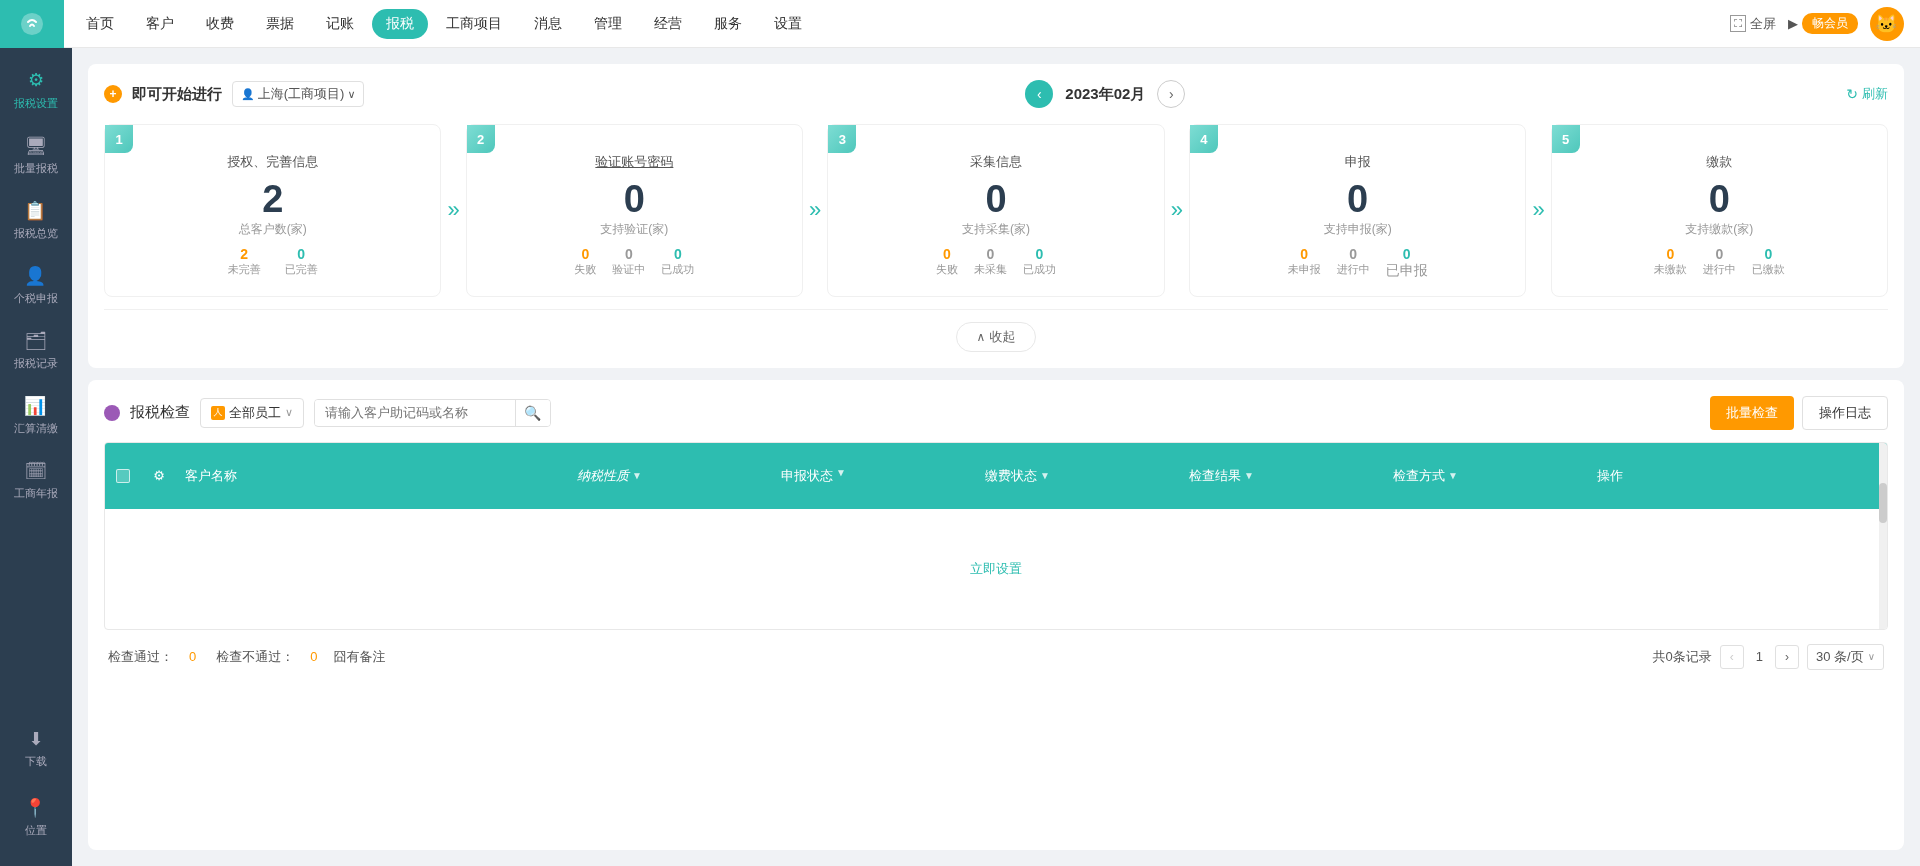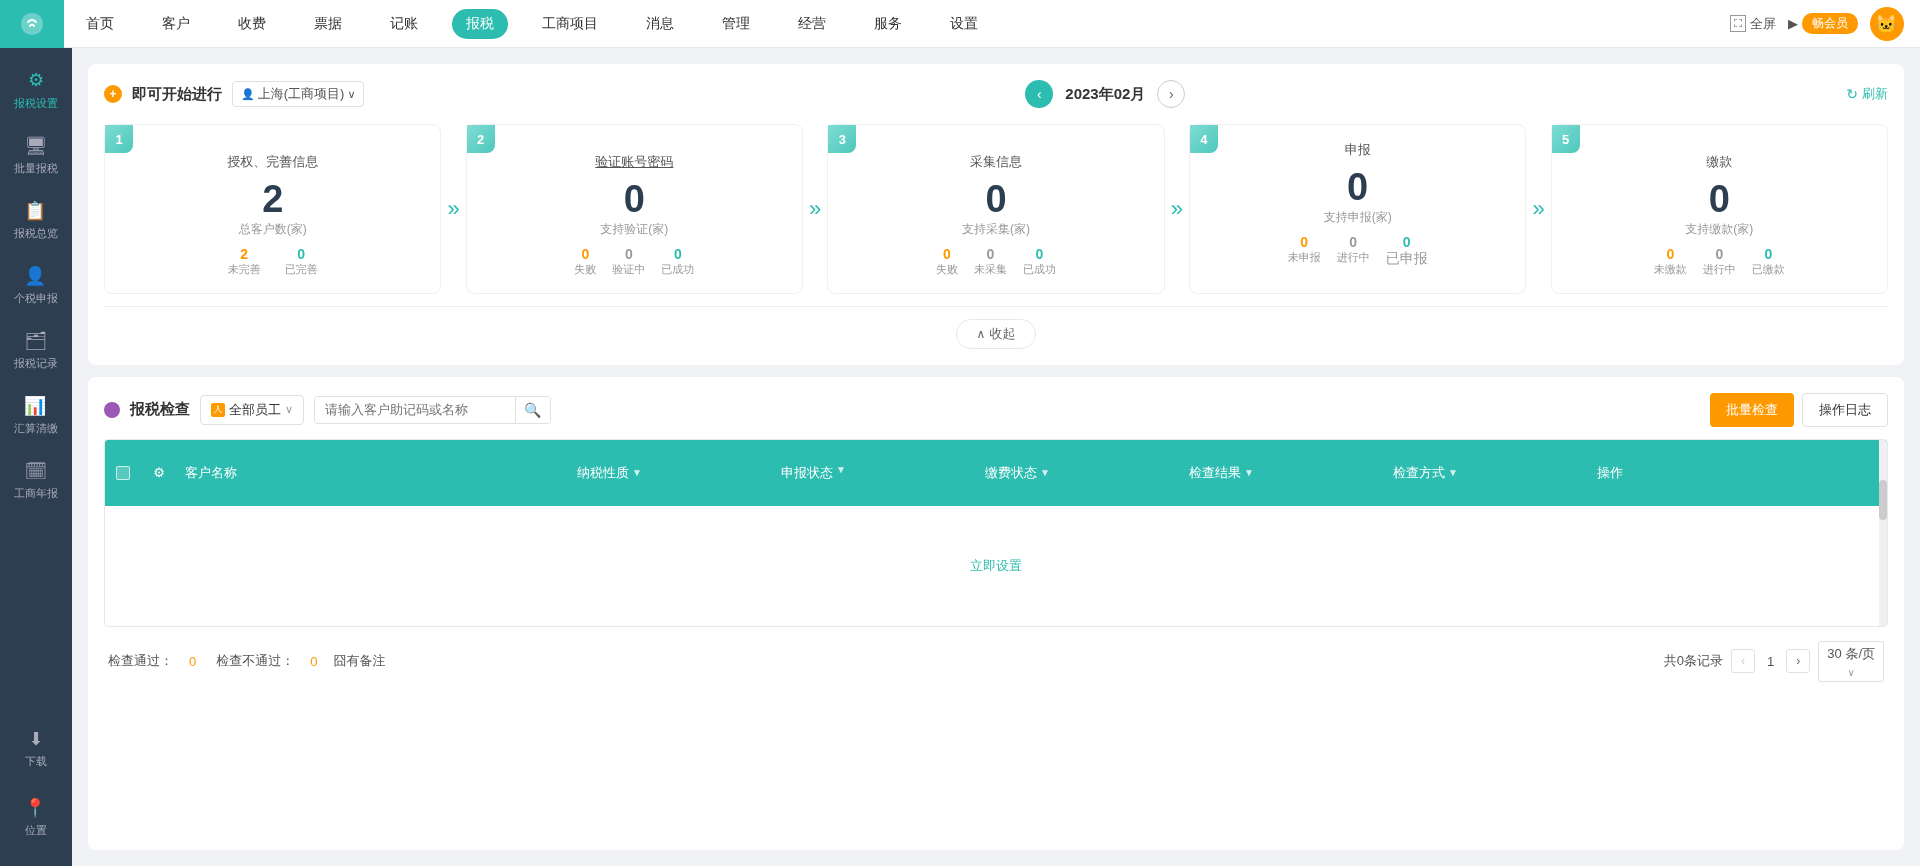--- a/index.html
+++ b/index.html
@@ -12,21 +12,21 @@
 </head>
 <body>
 
 <div style="display:flex; align-items:center; background:#fff; height:48px; border-bottom:1px solid #e8e8e8; flex-shrink:0;">
   <div style="width:64px; height:48px; background:#2dbdb0; display:flex; align-items:center; justify-content:center; flex-shrink:0;">
     <svg width="32" height="32" viewBox="0 0 32 32" fill="none">
       <path d="M8 8 Q16 2 24 8 Q30 16 24 24 Q16 30 8 24 Q2 16 8 8Z" fill="#fff" opacity="0.3"></path>
       <path d="M12 14 Q16 10 20 14 M14 18 Q16 15 18 18" stroke="#fff" stroke-width="2" fill="none" stroke-linecap="round"></path>
     </svg>
   </div>
-  <nav style="display:flex; align-items:center; gap:20px; padding:0 8px; flex:1;">
+  <nav style="display:flex; align-items:center; gap:4px; padding:0 8px; flex:1;">
     <div class="nav-item">首页</div>
     <div class="nav-item">客户</div>
     <div class="nav-item">收费</div>
     <div class="nav-item">票据</div>
     <div class="nav-item">记账</div>
     <div class="nav-item active">报税</div>
     <div class="nav-item">工商项目</div>
     <div class="nav-item">消息</div>
     <div class="nav-item">管理</div>
     <div class="nav-item">经营</div>
@@ -176,21 +176,21 @@
               <span style="font-size:14px; font-weight:bold; color:#2dbdb0;">0</span>
               <span style="font-size:11px; color:#999;">已成功</span>
             </div>
           </div>
         </div>
 
         <div style="display:flex; align-items:center; padding:0 6px; color:#2dbdb0; font-size:22px;">»</div>
 
         <div style="flex:1; border:1px solid #f0f0f0; border-radius:8px; padding:16px 12px; text-align:center; position:relative;">
           <div style="position:absolute; top:0; left:0; width:28px; height:28px; background:linear-gradient(135deg,#7eddd4,#4ec7bb); color:#fff; border-radius:0 0 8px 0; display:flex; align-items:center; justify-content:center; font-size:13px; font-weight:bold;">4</div>
-          <div style="font-size:13px; color:#555; margin-bottom:8px;">申报</div>
+          <div style="font-size:13px; color:#555; margin-top:12px; margin-bottom:8px;">申报</div>
           <div style="font-size:38px; font-weight:bold; color:#2c3e50; line-height:1.1;">0</div>
           <div style="font-size:12px; color:#999; margin-bottom:8px;">支持申报(家)</div>
           <div style="display:flex; justify-content:center; gap:16px; margin-top:6px;">
             <div style="display:flex; flex-direction:column; align-items:center;">
               <span style="font-size:14px; font-weight:bold; color:#ff9900;">0</span>
               <span style="font-size:11px; color:#999;">未申报</span>
             </div>
             <div style="display:flex; flex-direction:column; align-items:center;">
               <span style="font-size:14px; font-weight:bold; color:#999;">0</span>
               <span style="font-size:11px; color:#999;">进行中</span>
@@ -233,21 +233,21 @@
           <span style="font-size:12px;">∧</span>
           <span>收起</span>
         </div>
       </div>
     </div>
 
     <div style="background:#fff; border-radius:8px; padding:16px; flex:1;">
 
       <div style="display:flex; align-items:center; gap:10px; margin-bottom:12px;">
         <div style="width:16px; height:16px; border-radius:50%; background:#9b59b6;"></div>
-        <span style="font-size:15px; font-weight:bold; color:#333;">报税检查</span>
+        <span style="font-size:15px; font-weight:normal; color:#333;">报税检查</span>
         <div style="display:flex; align-items:center; gap:4px; padding:5px 10px; border:1px solid #e0e0e0; border-radius:4px; cursor:pointer; font-size:13px; color:#333; background:#fff;">
           <span style="width:14px; height:14px; background:#ff9900; border-radius:2px; display:flex; align-items:center; justify-content:center; color:#fff; font-size:9px; line-height:1;">人</span>
           <span>全部员工</span>
           <span style="font-size:11px; color:#999;">∨</span>
         </div>
         <div style="display:flex; align-items:center; border:1px solid #e0e0e0; border-radius:4px; overflow:hidden;">
           <input type="text" style="border: none; outline: none; padding: 5px 10px; font-size: 13px; width: 200px; color: rgb(153, 153, 153);" placeholder="请输入客户助记码或名称">
           <div style="padding:5px 8px; background:#fff; border:none; border-left:1px solid #e0e0e0; cursor:pointer; color:#666; font-size:14px;">🔍</div>
         </div>
         <div style="margin-left:auto; display:flex; gap:8px;">
@@ -257,21 +257,21 @@
       </div>
 
       <div style="border:1px solid #e8e8e8; border-radius:4px; overflow:hidden; position:relative;">
 
         <div style="display:flex; align-items:center; background:#2dbdb0; color:#fff; font-size:13px;">
           <div style="width:36px; padding:10px; display:flex; align-items:center; justify-content:center; flex-shrink:0;">
             <div style="width:14px; height:14px; border:1px solid rgba(255,255,255,0.7); border-radius:2px; background:rgba(255,255,255,0.2);"></div>
           </div>
           <div style="width:36px; padding:10px; display:flex; align-items:center; justify-content:center; flex-shrink:0;">⚙</div>
           <div style="flex:2; padding:24px 8px;">客户名称</div>
-          <div style="flex:1; padding:19px 8px; display:flex; align-items:center; gap:3px; cursor:pointer;">纳税性质 <span style="font-size:10px; opacity:0.8;">▼</span></div>
+          <div style="flex:1; padding:19px 8px; display:flex; align-items:center; gap:3px; cursor:pointer;font-style:italic;">纳税性质 <span style="font-size:10px; opacity:0.8;">▼</span></div>
           <div style="flex:1; padding:10px 8px; display:flex; align-items:flex-start; gap:3px; cursor:pointer;">申报状态 <span style="font-size:10px; opacity:0.8;">▼</span></div>
           <div style="flex:1; padding:10px 8px; display:flex; align-items:center; gap:3px; cursor:pointer;">缴费状态 <span style="font-size:10px; opacity:0.8;">▼</span></div>
           <div style="flex:1; padding:10px 8px; display:flex; align-items:center; gap:3px; cursor:pointer;">检查结果 <span style="font-size:10px; opacity:0.8;">▼</span></div>
           <div style="flex:1; padding:10px 8px; display:flex; align-items:center; gap:3px; cursor:pointer;">检查方式 <span style="font-size:10px; opacity:0.8;">▼</span></div>
           <div style="flex:1.5; padding:10px 8px;">操作</div>
         </div>
 
         <div style="min-height:120px; display:flex; flex-direction:column; align-items:center; justify-content:center; padding:30px 40px; color:#666; font-size:13px; line-height:2; text-align:center;">
           <a href="#" style="color:#2dbdb0; cursor:pointer; text-decoration:none;">立即设置</a>
         </div>
@@ -287,21 +287,21 @@
         <span style="margin-left:4px;">检查不通过：</span>
         <a style="color:#ff9900; cursor:pointer; text-decoration:none;">0</a>
         <span>囧有备注</span>
         <div style="margin-left:auto; display:flex; align-items:center; gap:8px;">
           <span style="color:#555;">共0条记录</span>
           <div style="display:flex; align-items:center; gap:4px;">
             <div style="width:24px; height:24px; display:flex; align-items:center; justify-content:center; border:1px solid #e0e0e0; border-radius:3px; cursor:pointer; color:#ccc; font-size:12px;">‹</div>
             <span style="padding:2px 8px; font-size:13px;">1</span>
             <div style="width:24px; height:24px; display:flex; align-items:center; justify-content:center; border:1px solid #e0e0e0; border-radius:3px; cursor:pointer; color:#666; font-size:12px;">›</div>
           </div>
-          <div style="display:flex; align-items:center; gap:4px; border:1px solid #e0e0e0; border-radius:3px; padding:3px 8px; cursor:pointer; font-size:13px;flex-direction:column;">
+          <div style="display:flex; align-items:center; gap:4px; border:1px solid #e0e0e0; border-radius:3px; padding:3px 8px; cursor:pointer; font-size:13px;">
             <span>30 条/页</span>
             <span style="font-size:10px; color:#999;">∨</span>
           </div>
         </div>
       </div>
     </div>
 
   </div>
 </div>
 

